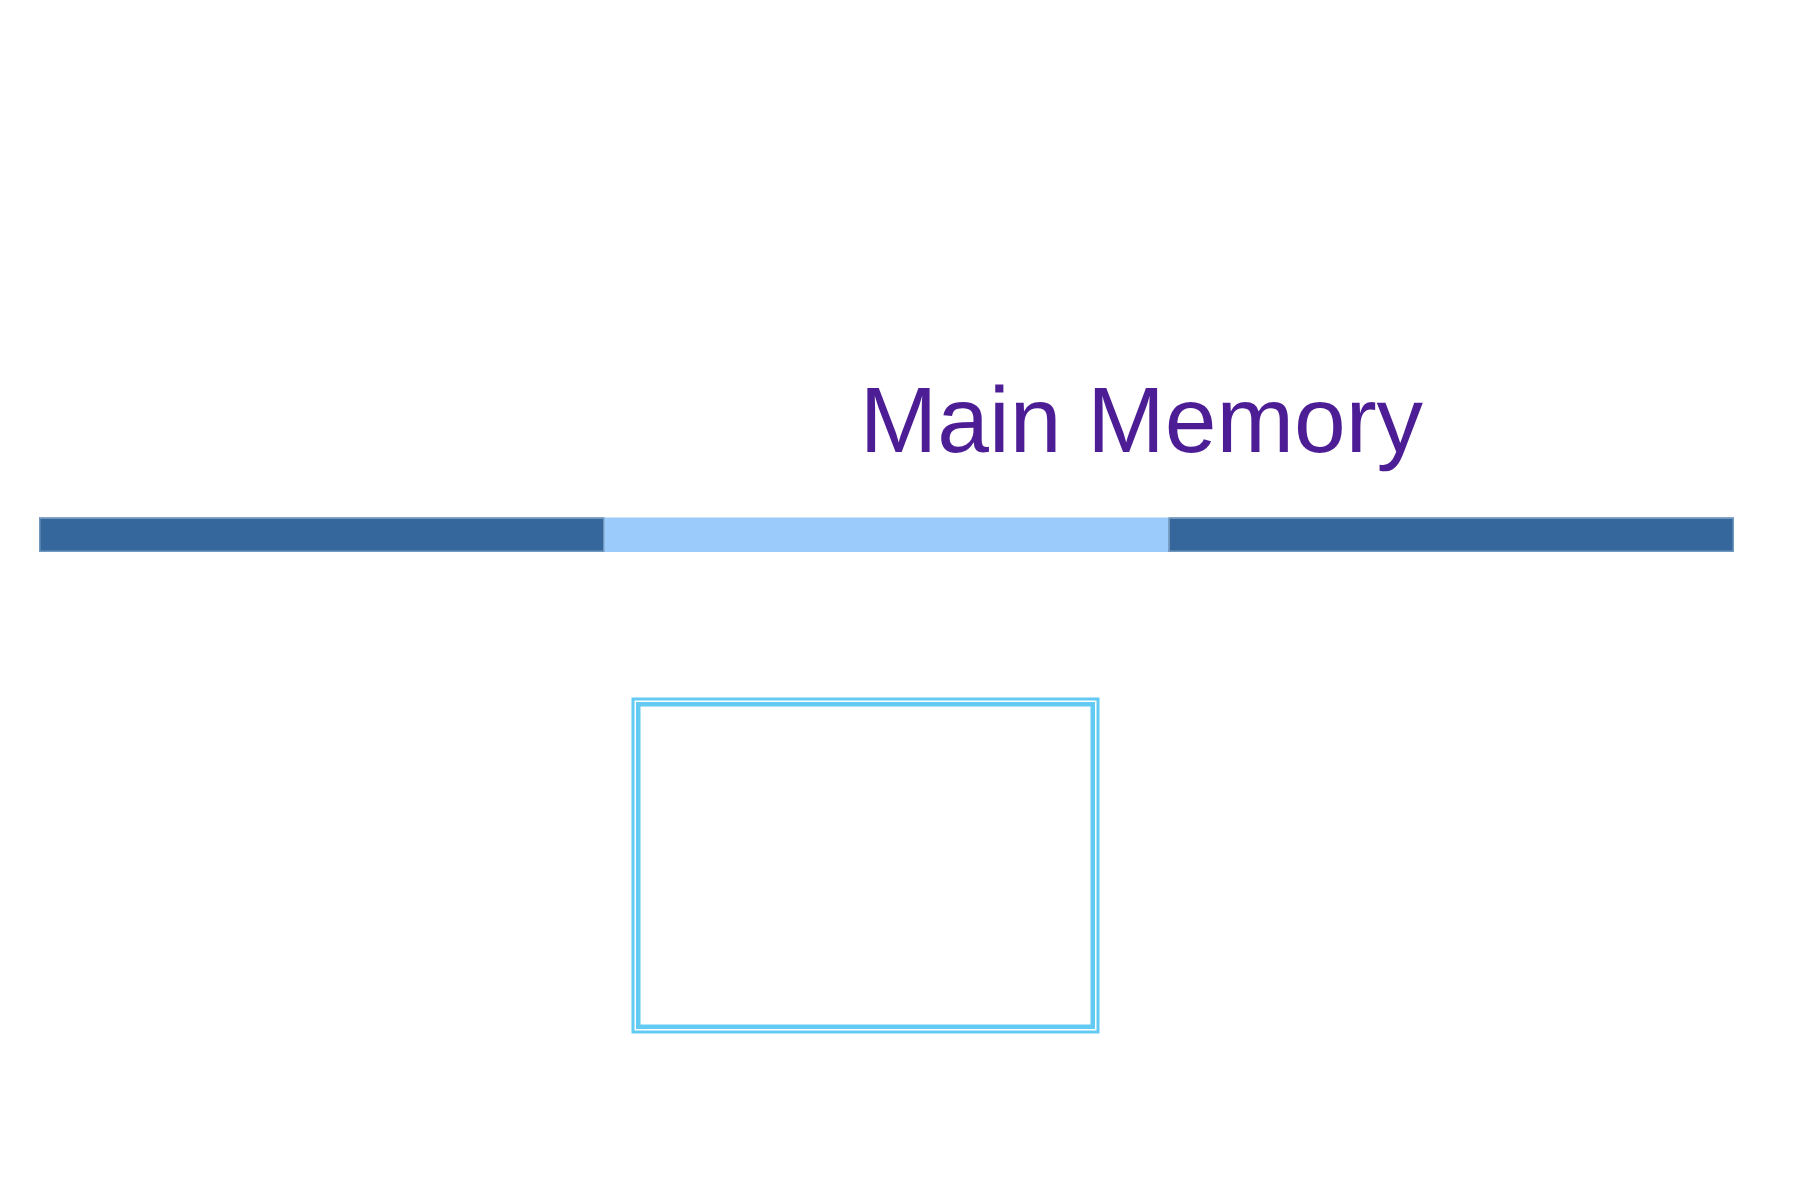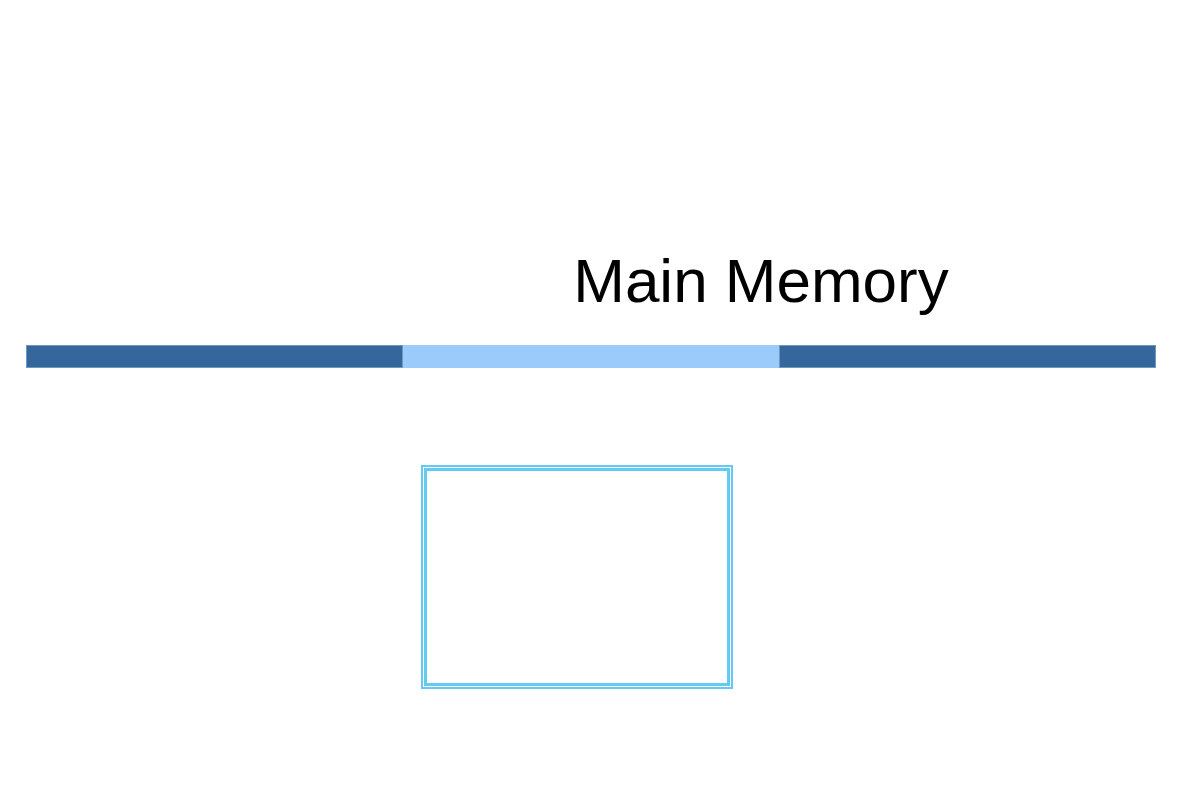--- a/index.html
+++ b/index.html
@@ -73,21 +73,21 @@
     box-sizing: border-box;
     border: 3px solid #63CBF3;
     background: #ffffff;
   }
 </style>
 </head>
 <body>
 
 <div class="slide">
 
-  <div class="slide-title" style="color: #000000;">Main Memory</div>
+  <div class="slide-title" style="color: #4c1d95;">Main Memory</div>
 
   <div class="divider">
     <div class="seg seg-dark-left" style="background-color: rgb(53, 103, 156);"></div>
     <div class="seg seg-light" style="background-color: rgb(154, 203, 251);"></div>
     <div class="seg seg-dark-right" style="background-color: rgb(53, 103, 156);"></div>
   </div>
 
   <div class="placeholder-outer" style="border-color: rgb(99, 203, 243);">
     <div class="placeholder-inner" style="border-color: rgb(99, 203, 243);"></div>
   </div>

